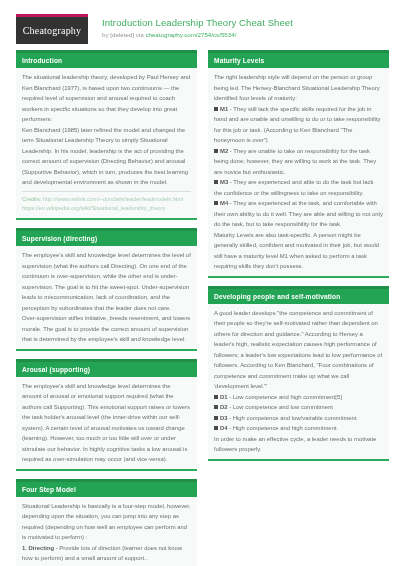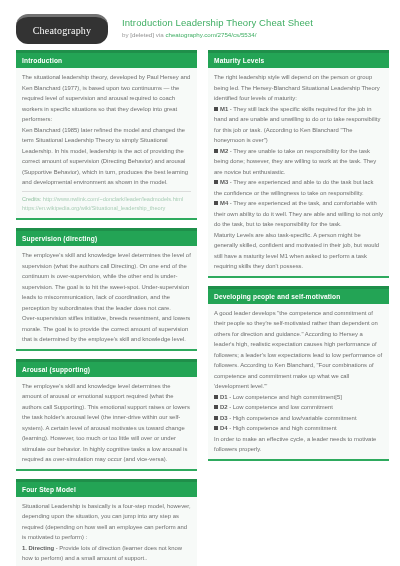--- a/index.html
+++ b/index.html
@@ -19,27 +19,26 @@
 
   
   .header{
     display:flex;
     align-items:flex-start;
     padding:14px 14px 0 16px;
     height:44px;
     box-sizing:border-box;
   }
   .logo{
-    width:92px;height:30px;
+    width:72px;height:30px;
     background:#333333;
-    border-top:3px solid #737373;
+    border-top:3px solid #be185d;
     box-sizing:border-box;
     display:flex;align-items:center;justify-content:center;
     flex:0 0 auto;
-    border-radius:12px;
   }
   .logo-text{
     color:#ffffff;
     font-family:"Liberation Serif","DejaVu Serif",serif;
     font-size:10px;
     letter-spacing:.2px;
     white-space:nowrap;
   }
   .title-block{
     margin-left:14px;

